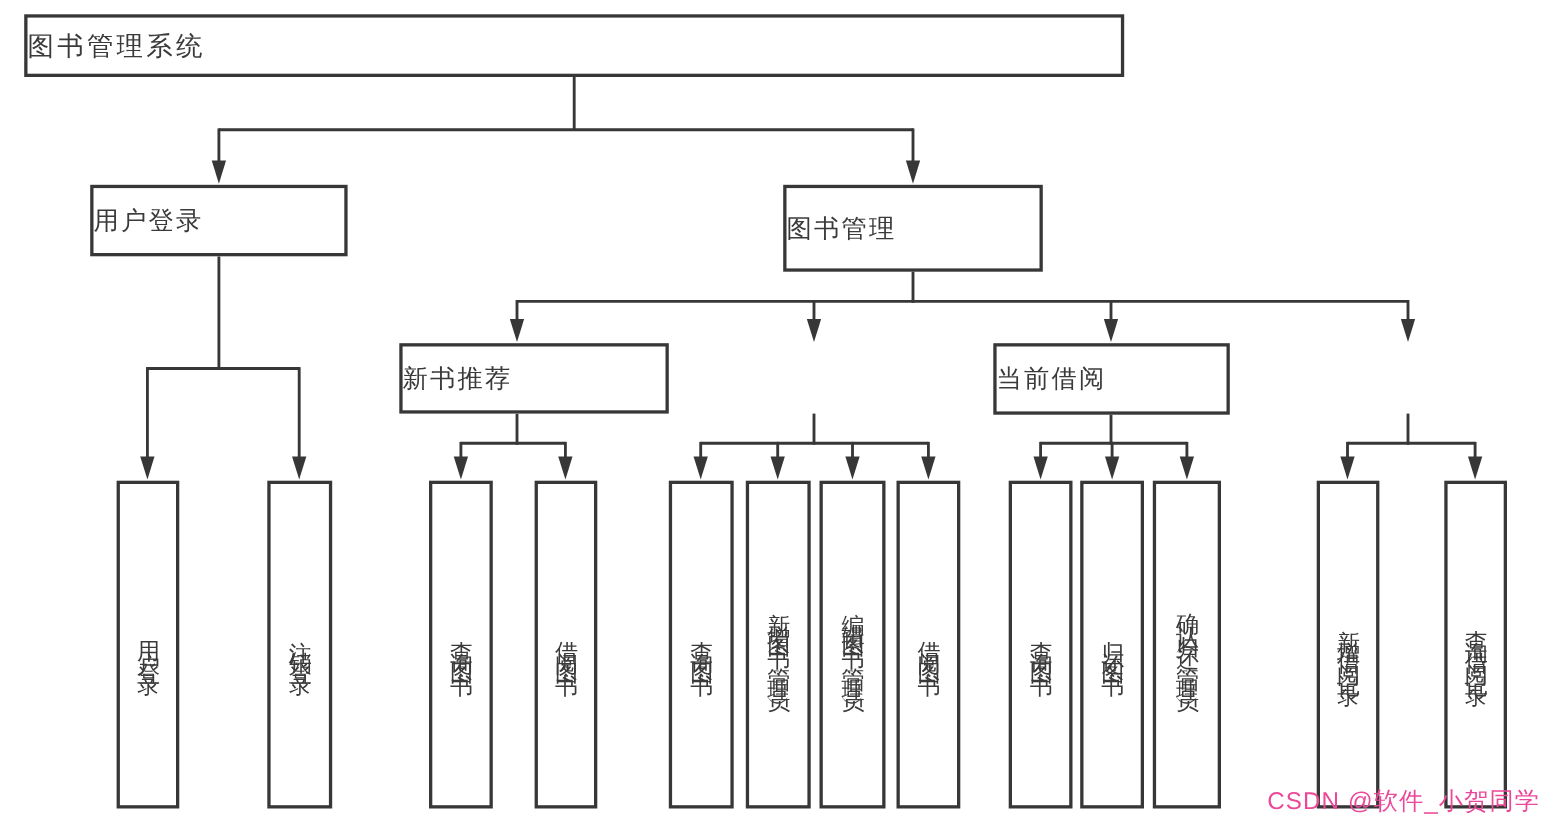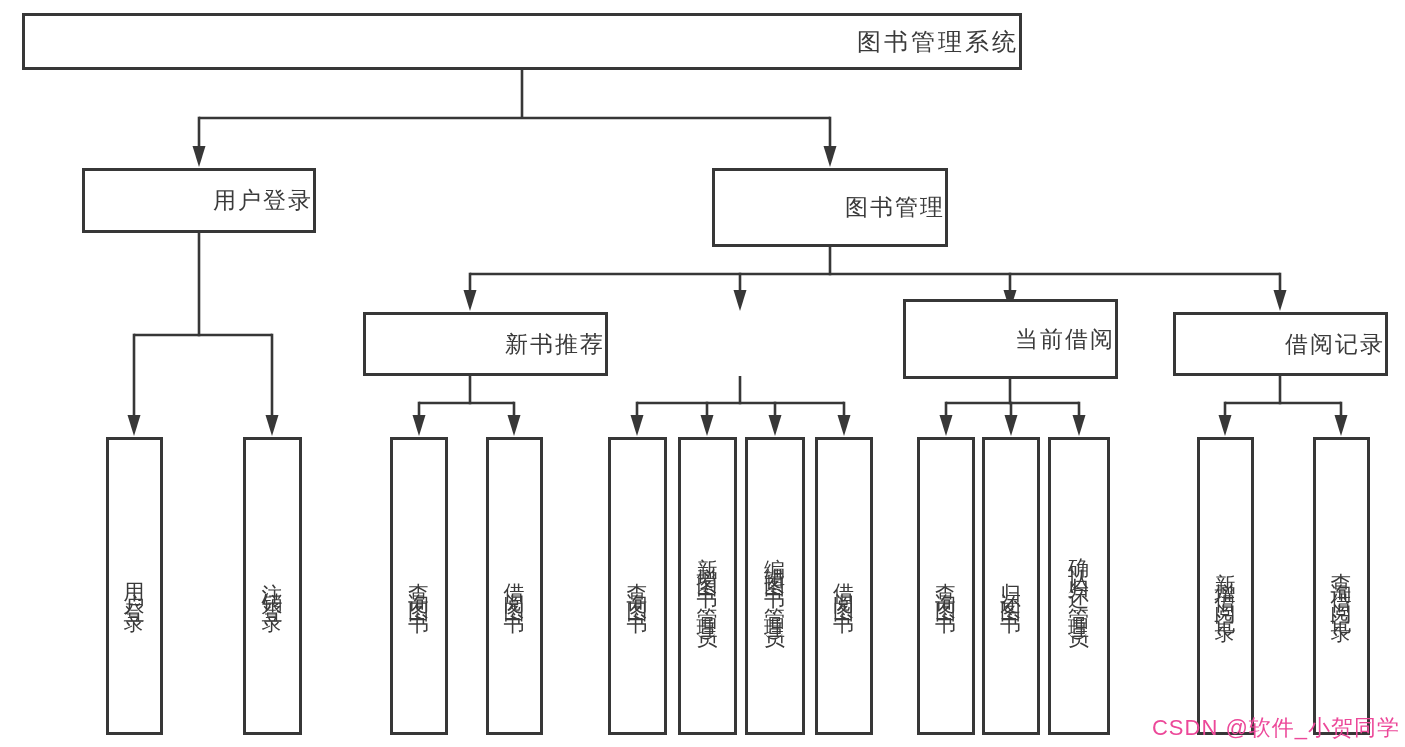--- a/index.html
+++ b/index.html
@@ -8,21 +8,21 @@
     width:1405px; height:747px;
     background:#ffffff;
     font-family:"Liberation Sans", sans-serif;
     color:#3a3a3a;
     overflow:hidden;
   }
   .connectors { position:absolute; left:0; top:0; width:1405px; height:747px; }
   .hbox {
     position:absolute; box-sizing:border-box;
     border:3px solid #373737; background:#ffffff;
-    display:flex; align-items:center; justify-content:flex-end;
+    display:flex; align-items:center; justify-content:flex-start;
     font-size:23px; letter-spacing:2px; white-space:nowrap;
   }
   .hbox.root { font-size:24px; letter-spacing:3px; }
   .vbox {
     position:absolute; box-sizing:border-box;
     border:3px solid #373737; background:#ffffff;
     display:flex; align-items:center; justify-content:center;
     top:437px; height:298px;
   }
   .vtext {
@@ -118,25 +118,22 @@
   <div class="hbox" style="left:82px;top:168px;width:234px;height:65px">
     <span>用户登录</span>
   </div>
   <div class="hbox" style="left:712px;top:168px;width:236px;height:79px">
     <span>图书管理</span>
   </div>
 
   <div class="hbox" style="left:363px;top:312px;width:245px;height:64px">
     <span>新书推荐</span>
   </div>
-  <div class="hbox" style="left:903px;top:299px;width:215px;height:80px">
+  <div class="hbox" style="left:903px;top:312px;width:215px;height:65px">
     <span>当前借阅</span>
-  </div>
-  <div class="hbox" style="left:1173px;top:312px;width:215px;height:64px">
-    <span>借阅记录</span>
   </div>
 
   <div class="vbox" style="left:106px;width:57px">
     <span class="vtext">用户登录</span>
   </div>
   <div class="vbox" style="left:243px;width:59px">
     <span class="vtext">注销登录</span>
   </div>
 
   <div class="vbox" style="left:390px;width:58px">

